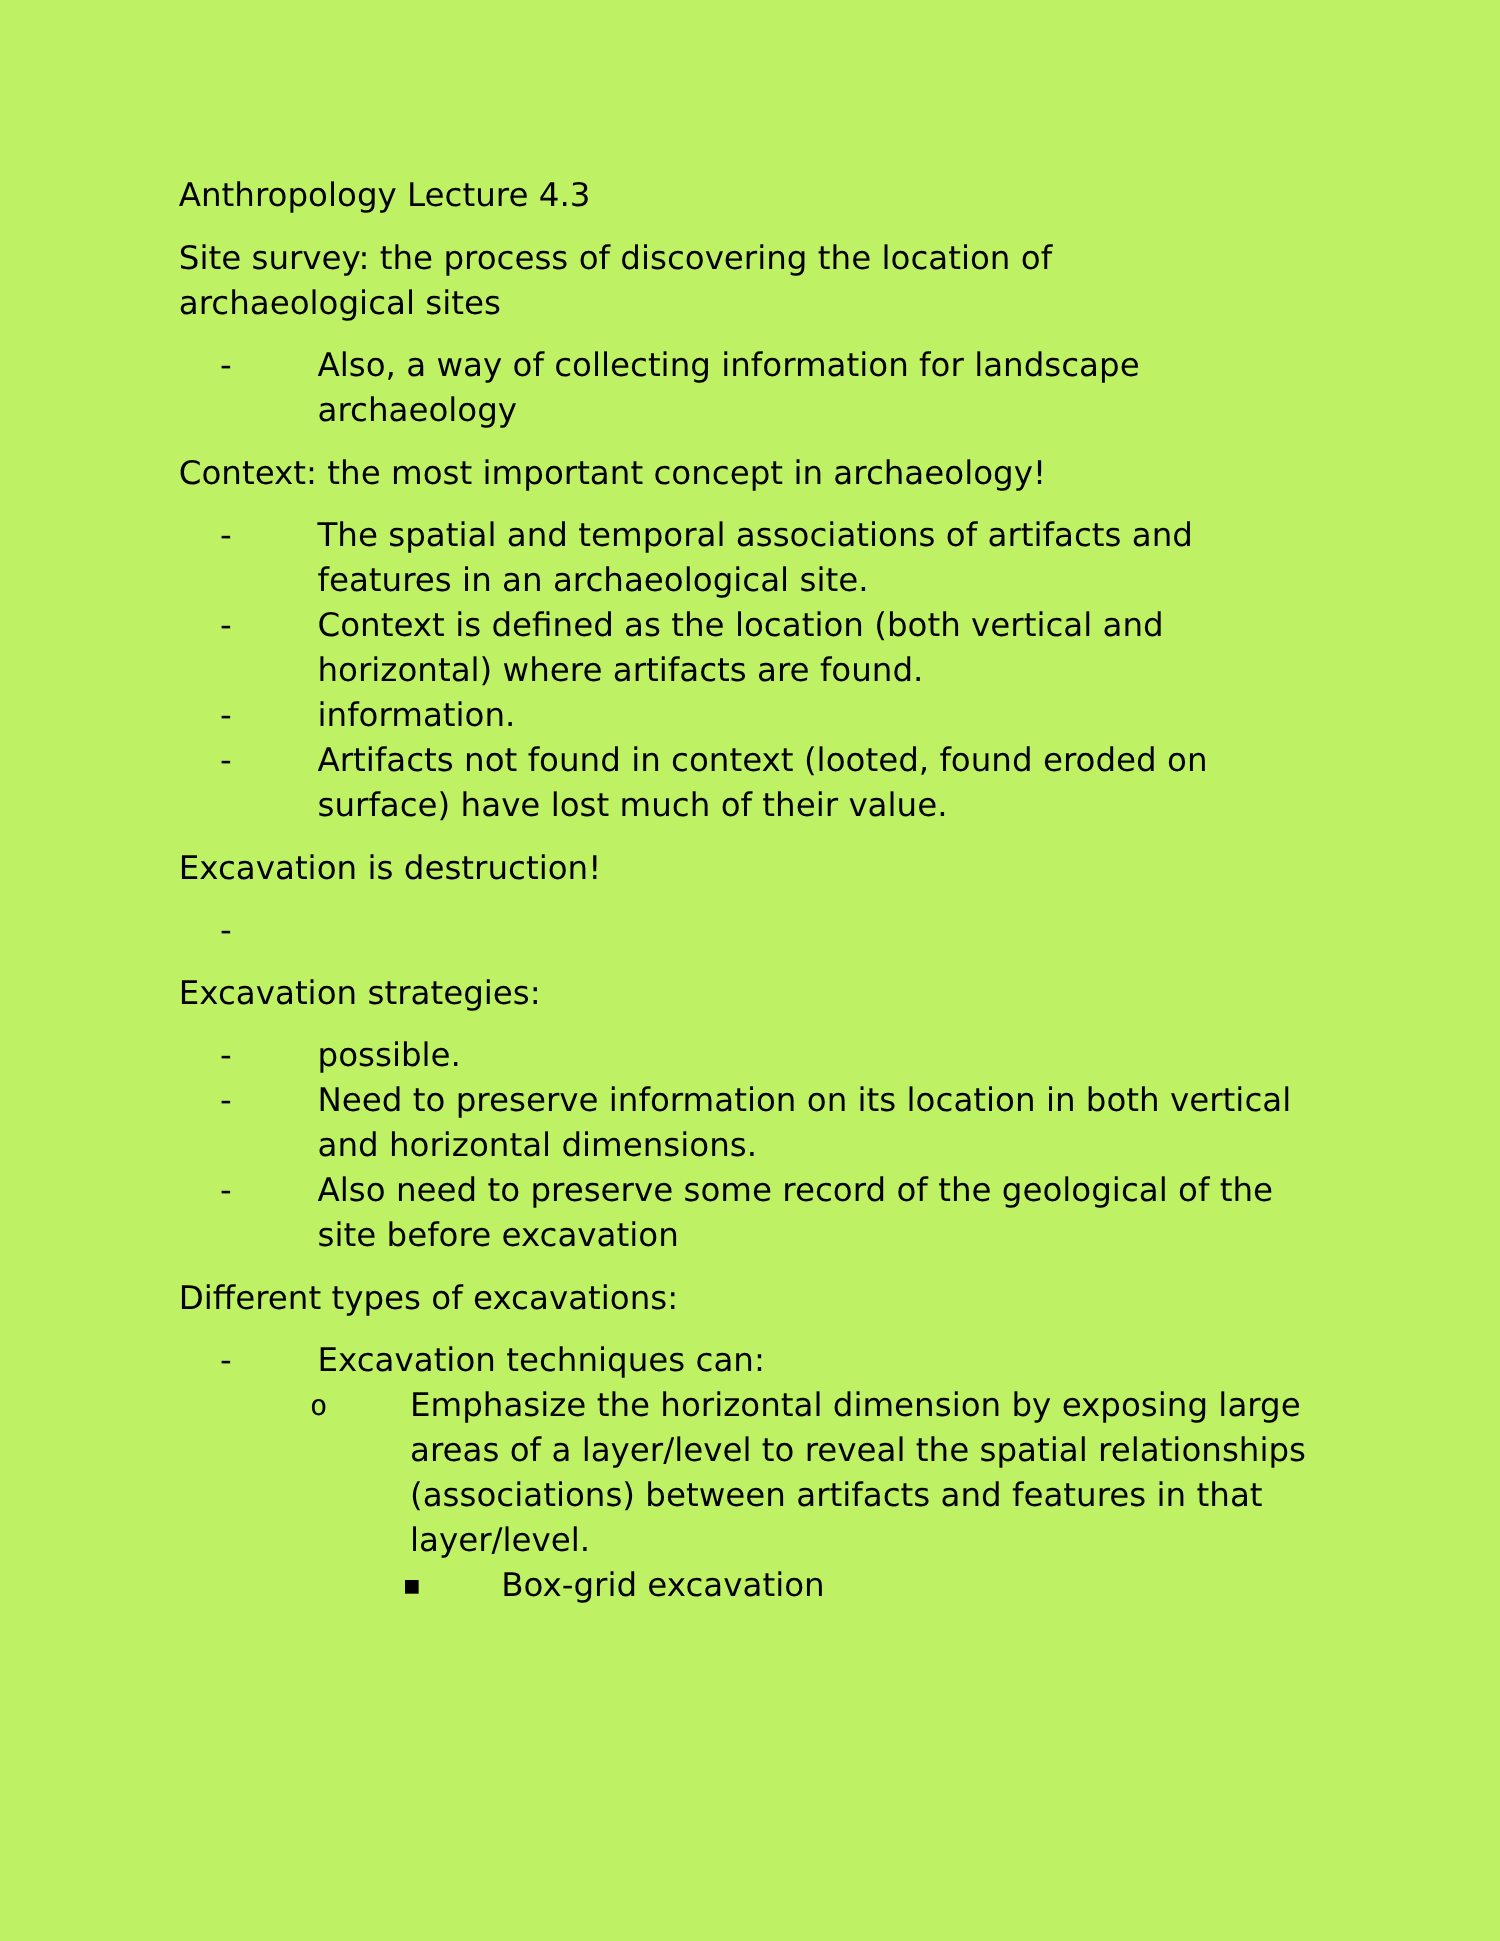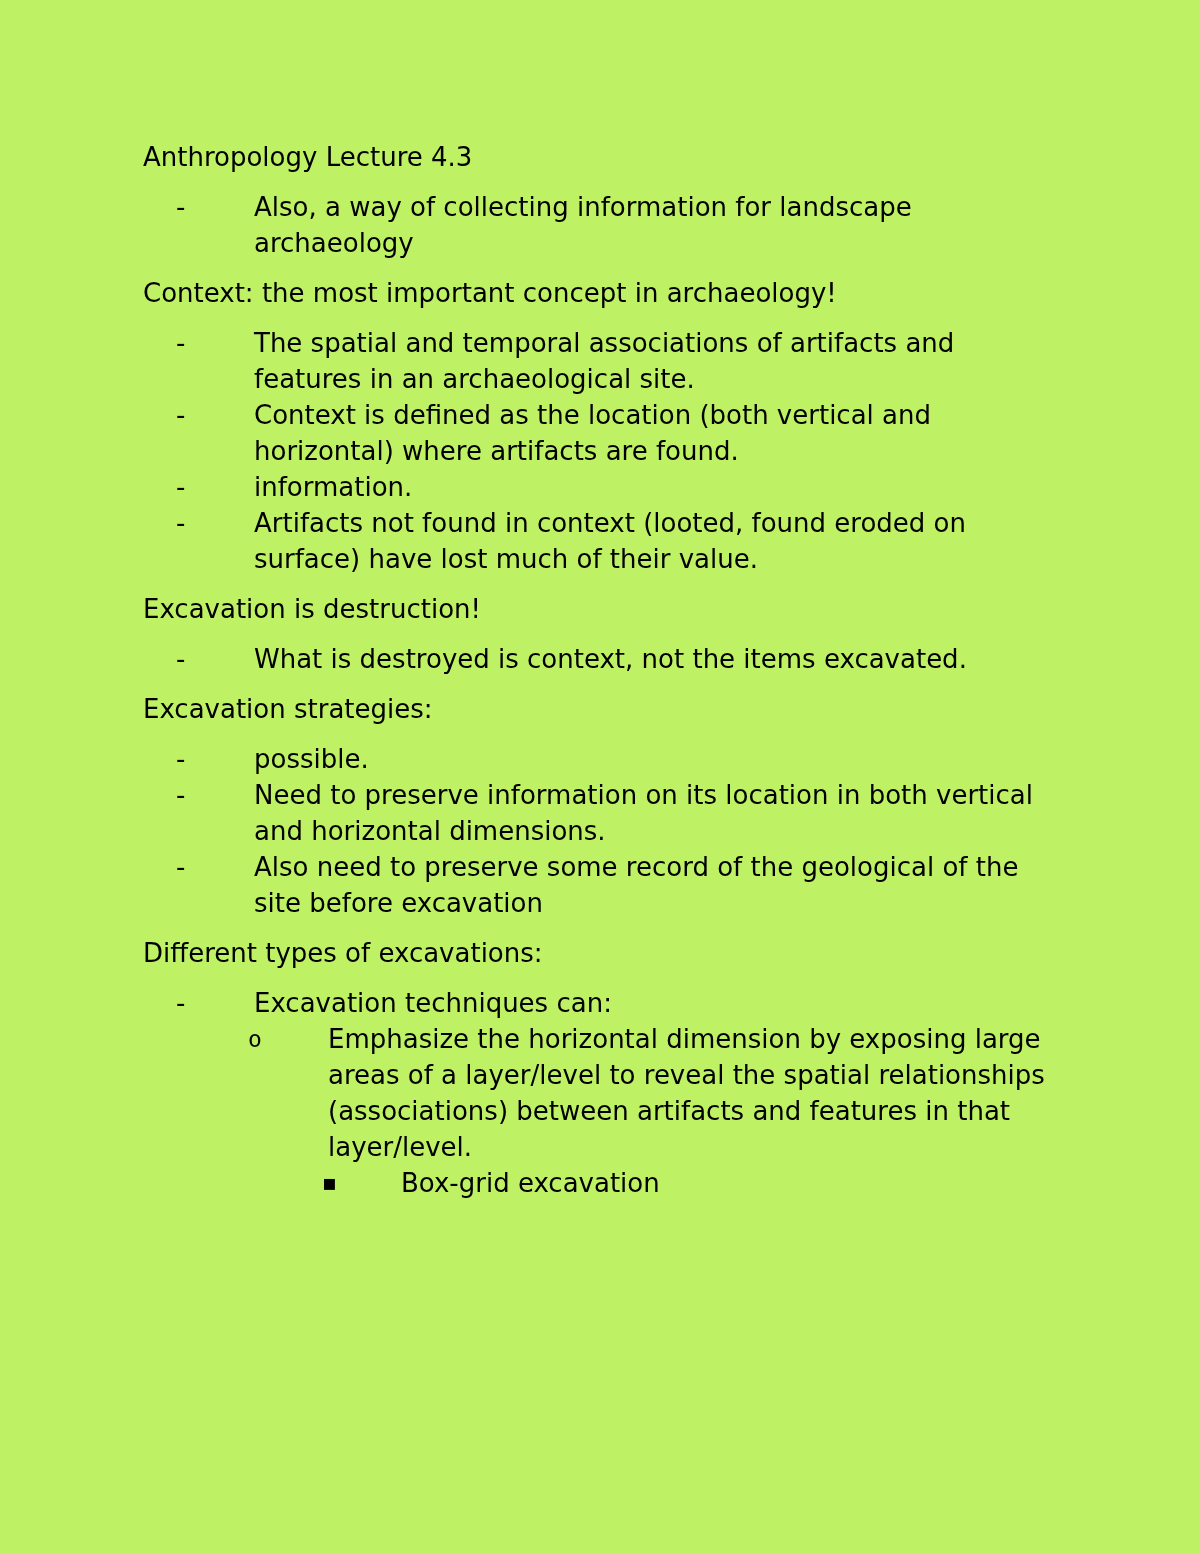--- a/index.html
+++ b/index.html
@@ -27,20 +27,24 @@
   .item.l2 .marker { width:34px; font-family:"DejaVu Sans Mono","Liberation Mono",monospace; font-size:23px; }
   .item.l3 { padding-left:179px; }
   .item.l3 .marker { width:33px; font-size:22px; }
 </style>
 </head>
 <body>
 
 <div class="page">
     <div class="para">
       <div class="tline">Anthropology Lecture 4.3</div>
+    </div>
+    <div class="para">
+      <div class="tline">Site survey: the process of discovering the location of</div>
+      <div class="tline">archaeological sites</div>
     </div>
     <div class="list">
       <div class="item l1">
         <span class="marker">-</span>
         <div class="text">
           <div class="tline">Also, a way of collecting information for landscape</div>
           <div class="tline">archaeology</div>
         </div>
       </div>
     </div>
@@ -75,23 +79,20 @@
           <div class="tline">surface) have lost much of their value.</div>
         </div>
       </div>
     </div>
     <div class="para">
       <div class="tline">Excavation is destruction!</div>
     </div>
     <div class="list">
       <div class="item l1">
         <span class="marker">-</span>
-        <div class="text">
-          <div class="tline">What is destroyed is context, not the items excavated.</div>
-        </div>
       </div>
     </div>
     <div class="para">
       <div class="tline">Excavation strategies:</div>
     </div>
     <div class="list">
       <div class="item l1">
         <span class="marker">-</span>
         <div class="text">
           <div class="tline">possible.</div>

